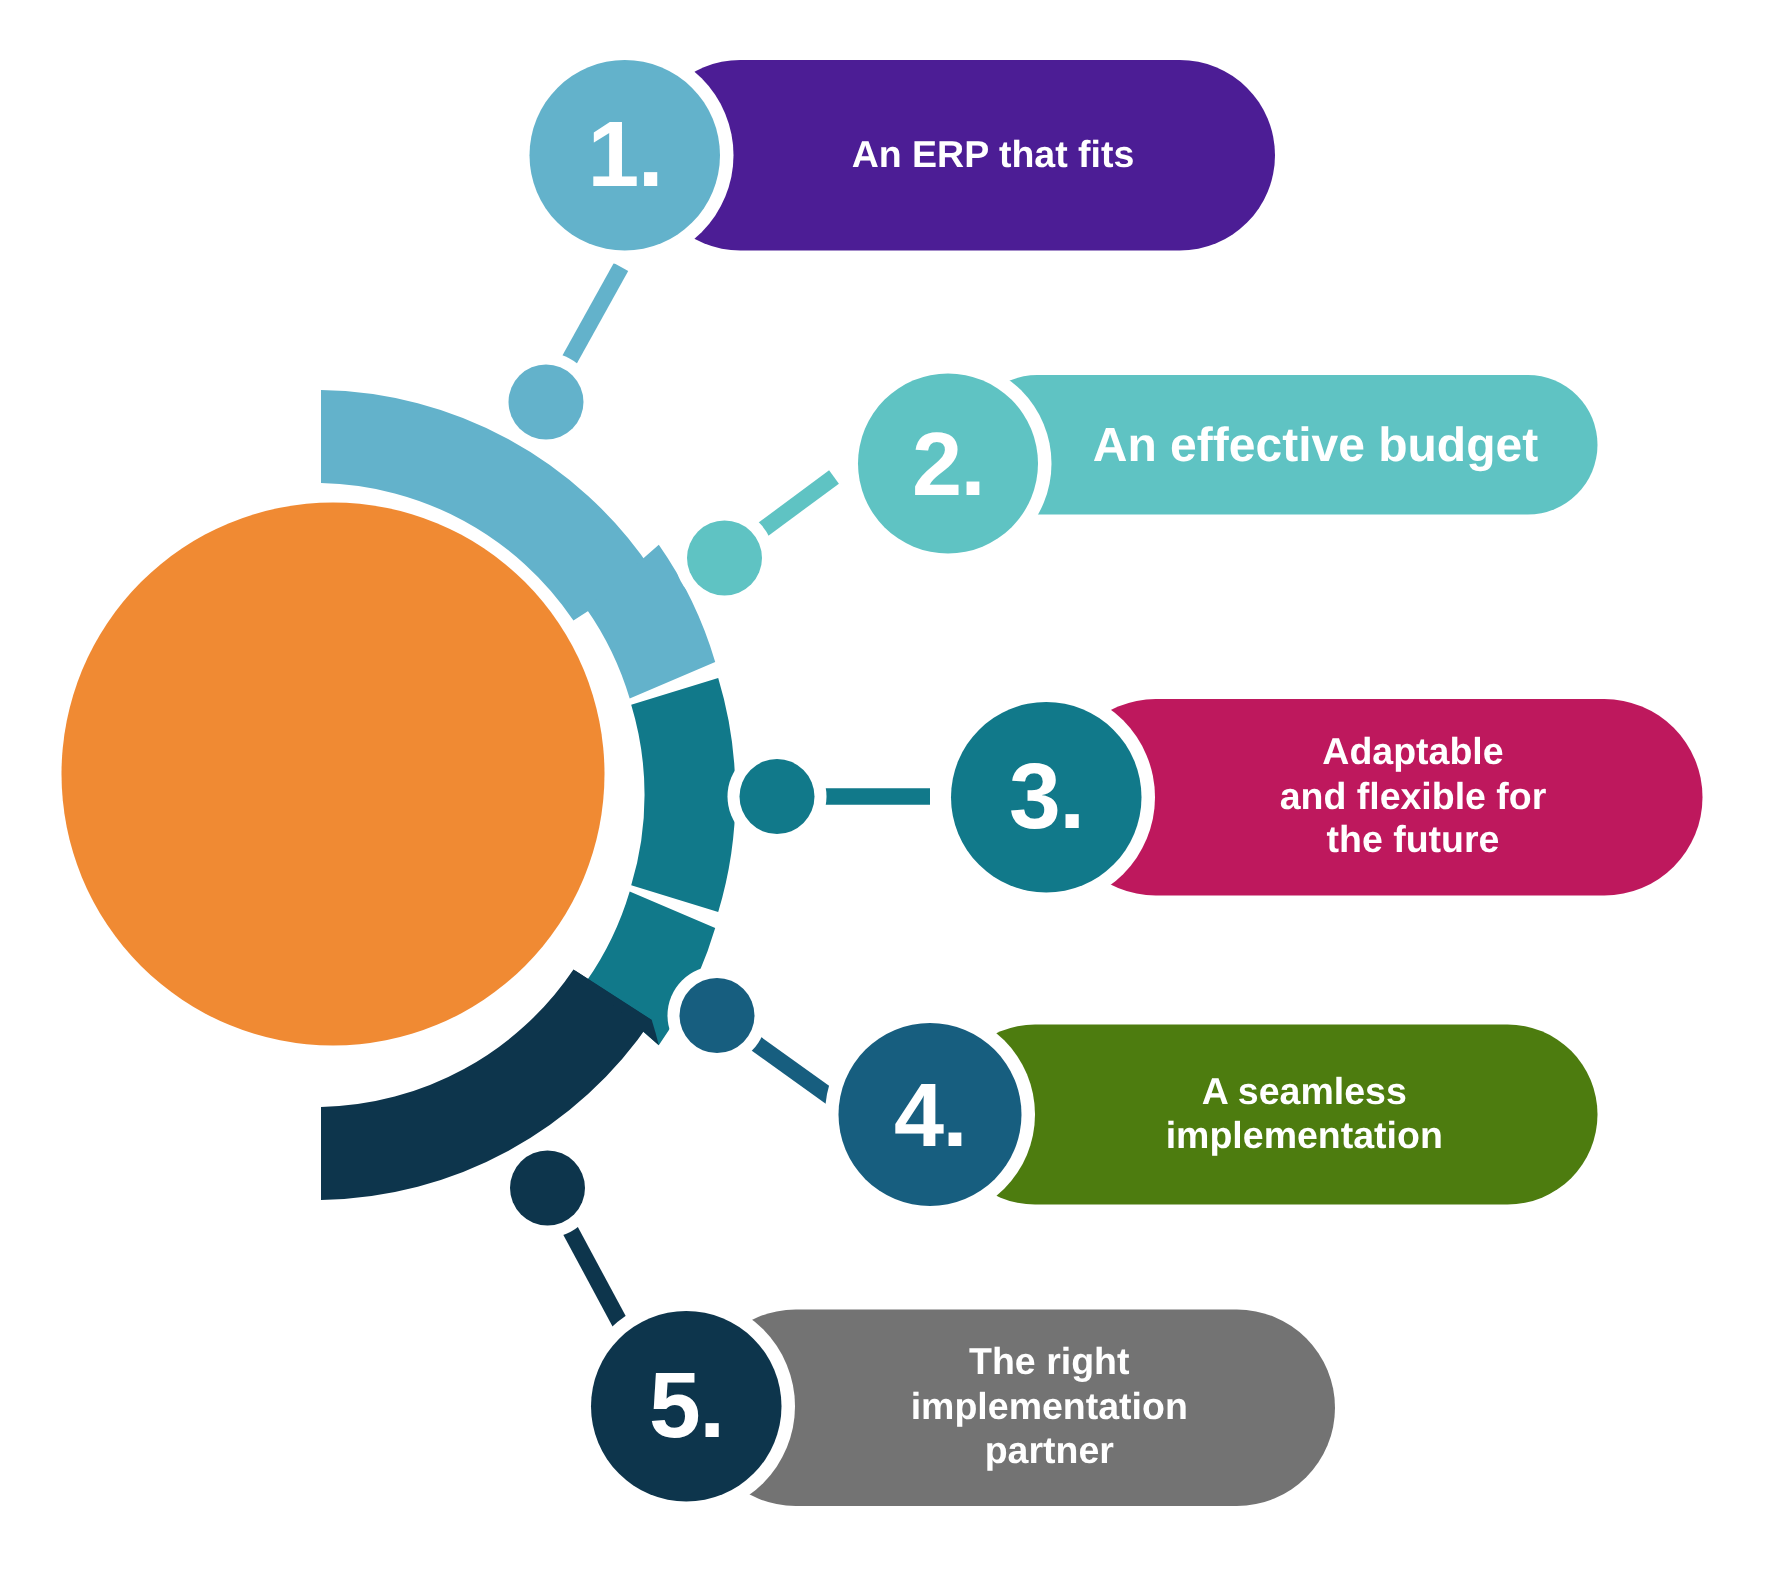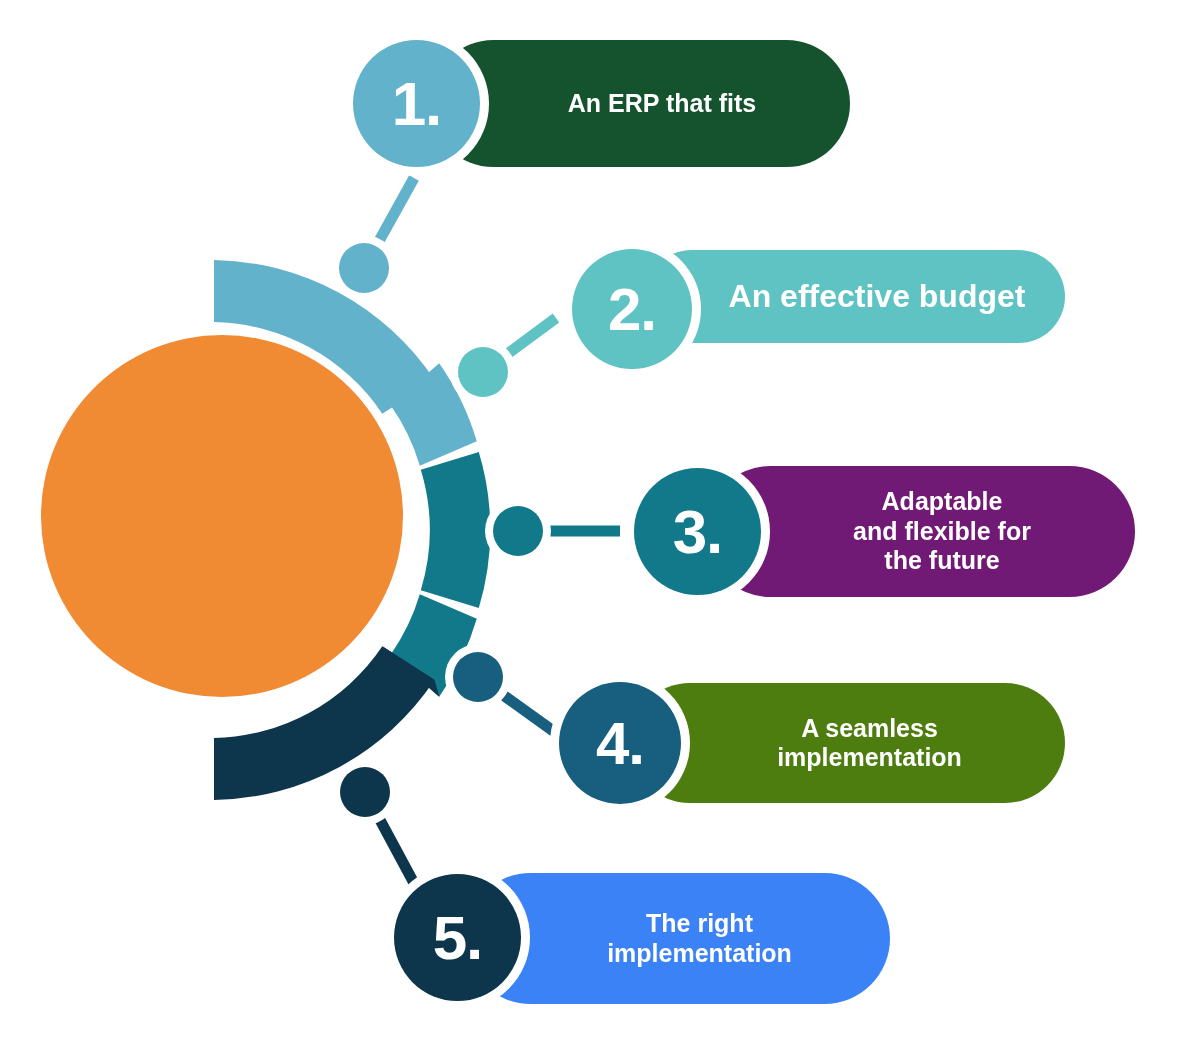--- a/index.html
+++ b/index.html
@@ -83,21 +83,21 @@
     <circle cx="478" cy="677" r="25" fill="#175E7F"></circle>
 
     <circle cx="365" cy="792" r="33" fill="#ffffff"></circle>
     <circle cx="365" cy="792" r="25" fill="#0D354C"></circle>
 
     <circle cx="222" cy="516" r="181" fill="#F08A33"></circle>
   </svg>
 
 
   <div class="item">
-    <div class="pill" style="left:430px;top:40px;width:420px;height:127px;background:#14532d;font-size:25px;padding-left:70px;">
+    <div class="pill" style="left:430px;top:40px;width:420px;height:127px;background:#4c1d95;font-size:25px;padding-left:70px;">
       <div>
         <span>An ERP that fits</span>
       </div>
     </div>
     <div class="numwrap">
       <div class="numcircle" style="left:353px;top:40px;width:127px;height:127px;background:#63B2CB;font-size:62px;">
         <span>1.</span>
       </div>
     </div>
   </div>
@@ -109,21 +109,21 @@
       </div>
     </div>
     <div class="numwrap">
       <div class="numcircle" style="left:572px;top:249px;width:120px;height:120px;background:#5FC3C3;font-size:60px;">
         <span>2.</span>
       </div>
     </div>
   </div>
 
   <div class="item">
-    <div class="pill" style="left:705px;top:466px;width:430px;height:131px;background:#701a75;font-size:25px;padding-left:70px;">
+    <div class="pill" style="left:705px;top:466px;width:430px;height:131px;background:#be185d;font-size:25px;padding-left:70px;">
       <div>
         <span>Adaptable</span>
         <span>and flexible for</span>
         <span>the future</span>
       </div>
     </div>
     <div class="numwrap">
       <div class="numcircle" style="left:634px;top:468px;width:127px;height:127px;background:#11798A;font-size:62px;">
         <span>3.</span>
       </div>
@@ -138,24 +138,25 @@
       </div>
     </div>
     <div class="numwrap">
       <div class="numcircle" style="left:559px;top:682px;width:122px;height:122px;background:#175E7F;font-size:60px;">
         <span>4.</span>
       </div>
     </div>
   </div>
 
   <div class="item">
-    <div class="pill" style="left:465px;top:873px;width:425px;height:131px;background:#3b82f6;font-size:25px;padding-left:70px;">
+    <div class="pill" style="left:465px;top:873px;width:425px;height:131px;background:#737373;font-size:25px;padding-left:70px;">
       <div>
         <span>The right</span>
         <span>implementation</span>
+        <span>partner</span>
       </div>
     </div>
     <div class="numwrap">
       <div class="numcircle" style="left:394px;top:874px;width:127px;height:127px;background:#0D354C;font-size:62px;">
         <span>5.</span>
       </div>
     </div>
   </div>
 
 </div>

